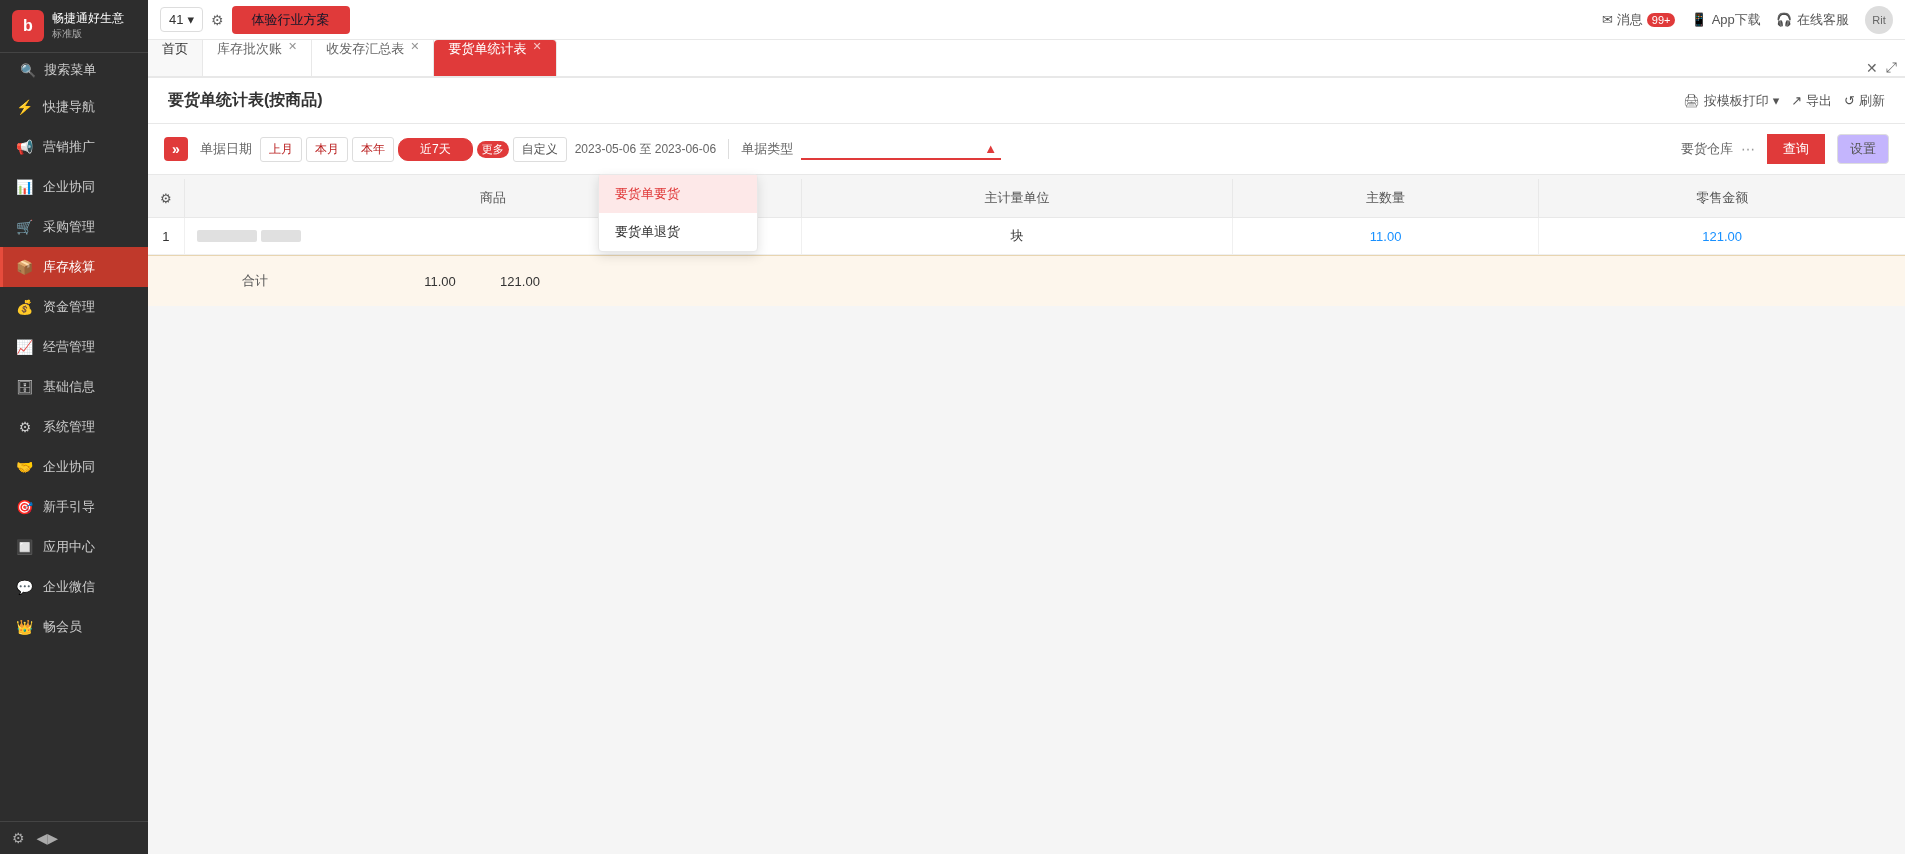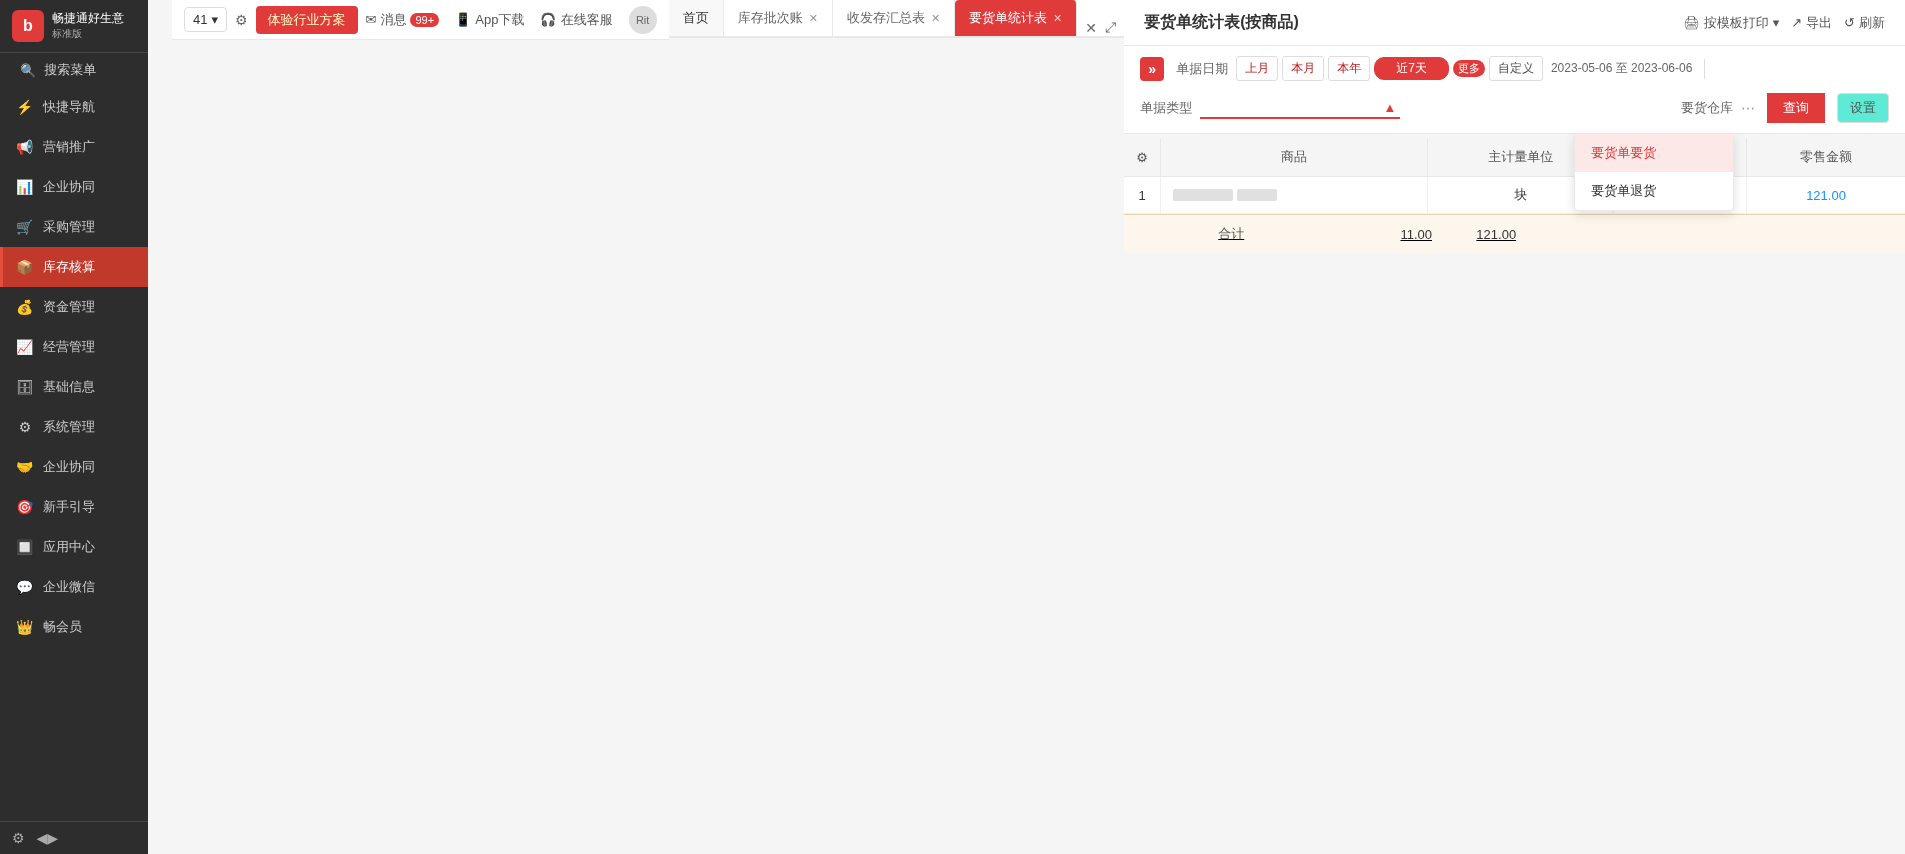--- a/index.html
+++ b/index.html
@@ -17,36 +17,36 @@
     .sidebar-nav::-webkit-scrollbar { width: 4px; }
     .sidebar-nav::-webkit-scrollbar-thumb { background: #555; }
     .nav-item { display: flex; align-items: center; padding: 10px 12px; cursor: pointer; color: #ccc; border-left: 3px solid transparent; }
     .nav-item.active { background: #c0392b; color: #fff; border-left: 3px solid #e74c3c; }
     .nav-item .nav-icon { width: 20px; height: 20px; margin-right: 8px; display: flex; align-items: center; justify-content: center; font-size: 14px; flex-shrink: 0; }
     .nav-item .nav-label { font-size: 13px; }
     .sidebar-bottom { padding: 8px 12px; display: flex; align-items: center; gap: 12px; border-top: 1px solid #444; }
     .sidebar-bottom-icon { cursor: pointer; color: #aaa; font-size: 14px; }
 
     
-    .main { flex: 1; display: flex; flex-direction: row; overflow: hidden; margin-left: 24px; }
+    .main { flex: 1; display: flex; flex-direction: column; overflow: hidden; }
 
     
     .topbar { height: 40px; background: #fff; display: flex; align-items: center; padding: 0 12px; border-bottom: 1px solid #e8e8e8; gap: 8px; justify-content: space-between; }
     .topbar-left { display: flex; align-items: center; gap: 8px; }
     .store-selector { display: flex; align-items: center; gap: 4px; padding: 4px 8px; border: 1px solid #ddd; border-radius: 4px; cursor: pointer; font-size: 13px; color: #333; }
     .gear-icon { color: #666; cursor: pointer; font-size: 14px; }
-    .trial-btn { background: #e03a3a; color: #fef9c3; border: none; padding: 5px 12px; border-radius: 4px; cursor: pointer; font-size: 13px; font-weight: 500; }
+    .trial-btn { background: #e03a3a; color: #0f172a; border: none; padding: 5px 20px; border-radius: 4px; cursor: pointer; font-size: 13px; font-weight: 500; }
     .topbar-right { display: flex; align-items: center; gap: 16px; }
     .topbar-action { display: flex; align-items: center; gap: 4px; cursor: pointer; color: #555; font-size: 13px; }
     .badge { background: #e03a3a; color: white; border-radius: 10px; padding: 1px 5px; font-size: 11px; min-width: 18px; text-align: center; }
     .avatar { width: 28px; height: 28px; background: #ddd; border-radius: 50%; }
 
     
     .tabs { height: 38px; background: #fff; display: flex; align-items: flex-end; padding: 0 0 0 0; border-bottom: 2px solid #e8e8e8; gap: 0; overflow: hidden; }
-    .tab { display: flex; align-items: center; padding: 0 14px; height: 36px; cursor: pointer; font-size: 13px; color: #666; border-right: 1px solid #e8e8e8; gap: 6px; white-space: nowrap; }
+    .tab { display: flex; padding: 0 14px; height: 36px; cursor: pointer; font-size: 13px; color: #666; border-right: 1px solid #e8e8e8; gap: 6px; white-space: nowrap; }
     .tab:first-child { border-left: none; }
     .tab.active { background: #e03a3a; color: white; border-radius: 4px 4px 0 0; }
     .tab.home { color: #333; background: #f8f8f8; }
     .tab-close { font-size: 11px; opacity: 0.7; }
     .tab.active .tab-close { color: white; }
     .tabs-right { margin-left: auto; display: flex; align-items: center; padding: 0 8px; gap: 8px; }
     .tab-action { cursor: pointer; color: #666; font-size: 14px; }
 
     
     .page-content { flex: 1; overflow-y: auto; background: #f5f5f5; padding: 0; }
@@ -67,42 +67,42 @@
     .date-range { font-size: 12px; color: #666; }
     .filter-divider { width: 1px; height: 20px; background: #ddd; }
     .filter-type-section { display: flex; align-items: center; gap: 8px; flex: 1; }
     .filter-type-input-wrap { display: flex; align-items: center; border-bottom: 2px solid #e03a3a; padding: 2px 4px; min-width: 200px; background: #fff; position: relative; }
     .filter-type-input { border: none; outline: none; font-size: 13px; flex: 1; }
     .filter-caret { color: #e03a3a; cursor: pointer; }
     .warehouse-section { display: flex; align-items: center; gap: 8px; }
     .warehouse-label { color: #666; font-size: 13px; }
     .warehouse-more { color: #999; cursor: pointer; font-size: 14px; }
     .query-btn { background: #e03a3a; color: white; border: none; padding: 6px 16px; border-radius: 0; cursor: pointer; font-size: 13px; white-space: nowrap; }
-    .settings-btn { background: #5eead4; color: #555; border: 1px solid #ddd; padding: 5px 12px; border-radius: 4px; cursor: pointer; font-size: 13px; }
+    .settings-btn { background: #c4b5fd; color: #555; border: 1px solid #ddd; padding: 5px 12px; border-radius: 4px; cursor: pointer; font-size: 13px; }
 
     
     .dropdown-menu { position: absolute; top: 100%; left: 450px; background: #fff; border: 1px solid #e8e8e8; border-radius: 4px; box-shadow: 0 4px 12px rgba(0,0,0,0.12); z-index: 100; min-width: 160px; }
     .dropdown-item { padding: 10px 16px; cursor: pointer; font-size: 13px; color: #333; }
     .dropdown-item.selected { background: #fde8e8; color: #e03a3a; }
 
     
     .table-wrap { background: #fff; margin-top: 4px; }
     .data-table { width: 100%; border-collapse: collapse; }
     .data-table th { background: #f5f5f5; padding: 10px 12px; text-align: center; font-size: 13px; color: #555; font-weight: 500; border-bottom: 1px solid #e8e8e8; border-right: 1px solid #e8e8e8; }
     .data-table th:last-child { border-right: none; }
     .data-table td { padding: 9px 12px; text-align: center; font-size: 13px; color: #333; border-bottom: 1px solid #f0f0f0; border-right: 1px solid #f0f0f0; }
     .data-table td:last-child { border-right: none; }
     .settings-col { width: 36px; }
     .gear-th { display: flex; align-items: center; justify-content: center; }
     .product-cell { text-align: left; display: flex; gap: 4px; }
     .product-placeholder { width: 60px; height: 12px; background: #e0e0e0; border-radius: 2px; display: inline-block; }
     .product-placeholder2 { width: 40px; height: 12px; background: #e0e0e0; border-radius: 2px; display: inline-block; }
 
     
-    .table-footer { background: #fdf6ec; border-top: 1px solid #e8d5b0; padding: 10px 12px; display: flex; align-items: center; text-decoration: underline; }
+    .table-footer { background: #fdf6ec; border-top: 1px solid #e8d5b0; padding: 16px 12px; display: flex; align-items: center; }
     .footer-label { padding: 0 12px; color: #555; font-size: 13px; min-width: 120px; text-align: right; }
     .footer-val { color: #333; font-size: 13px; min-width: 80px; text-align: center; }
 
     .num-link { color: #1890ff; cursor: pointer; text-decoration: none; }
   </style>
 </head>
 <body>
 
 <div class="sidebar">
   <div class="sidebar-logo">

